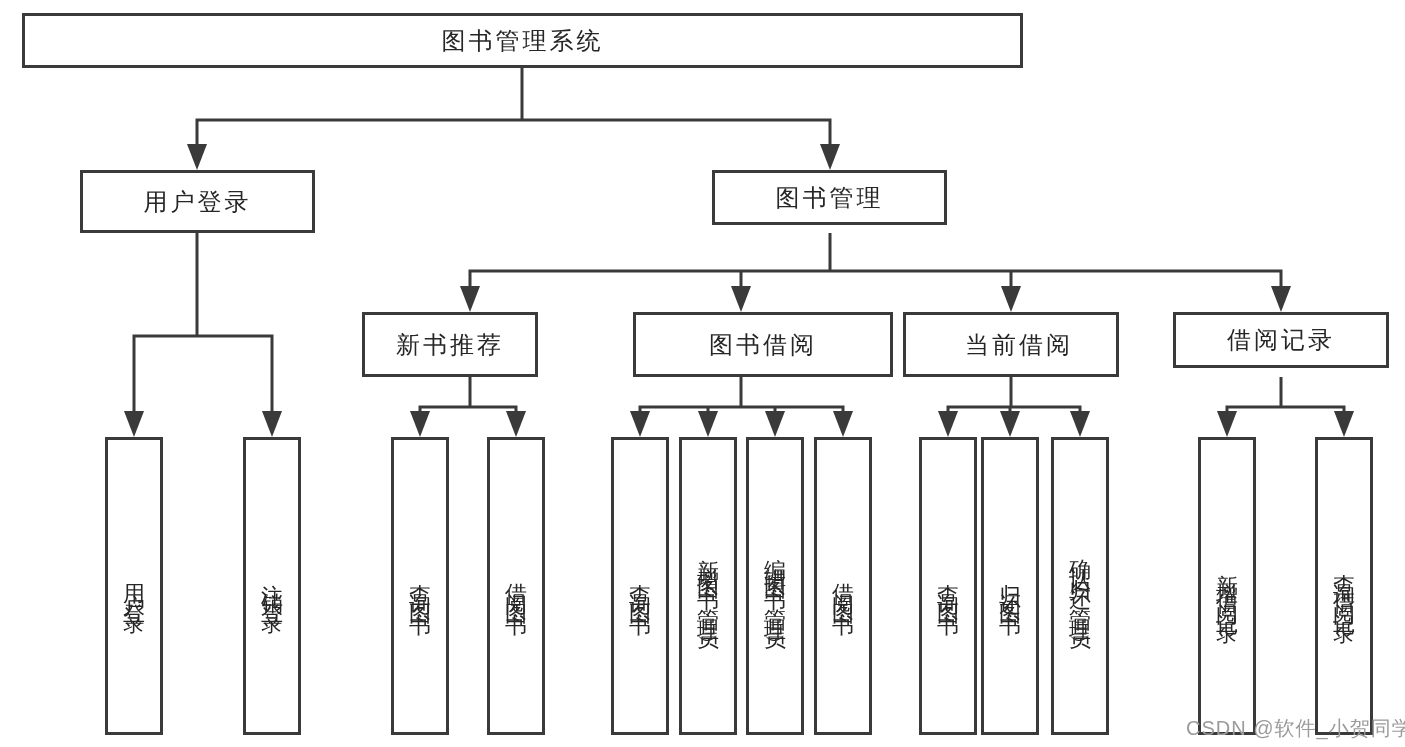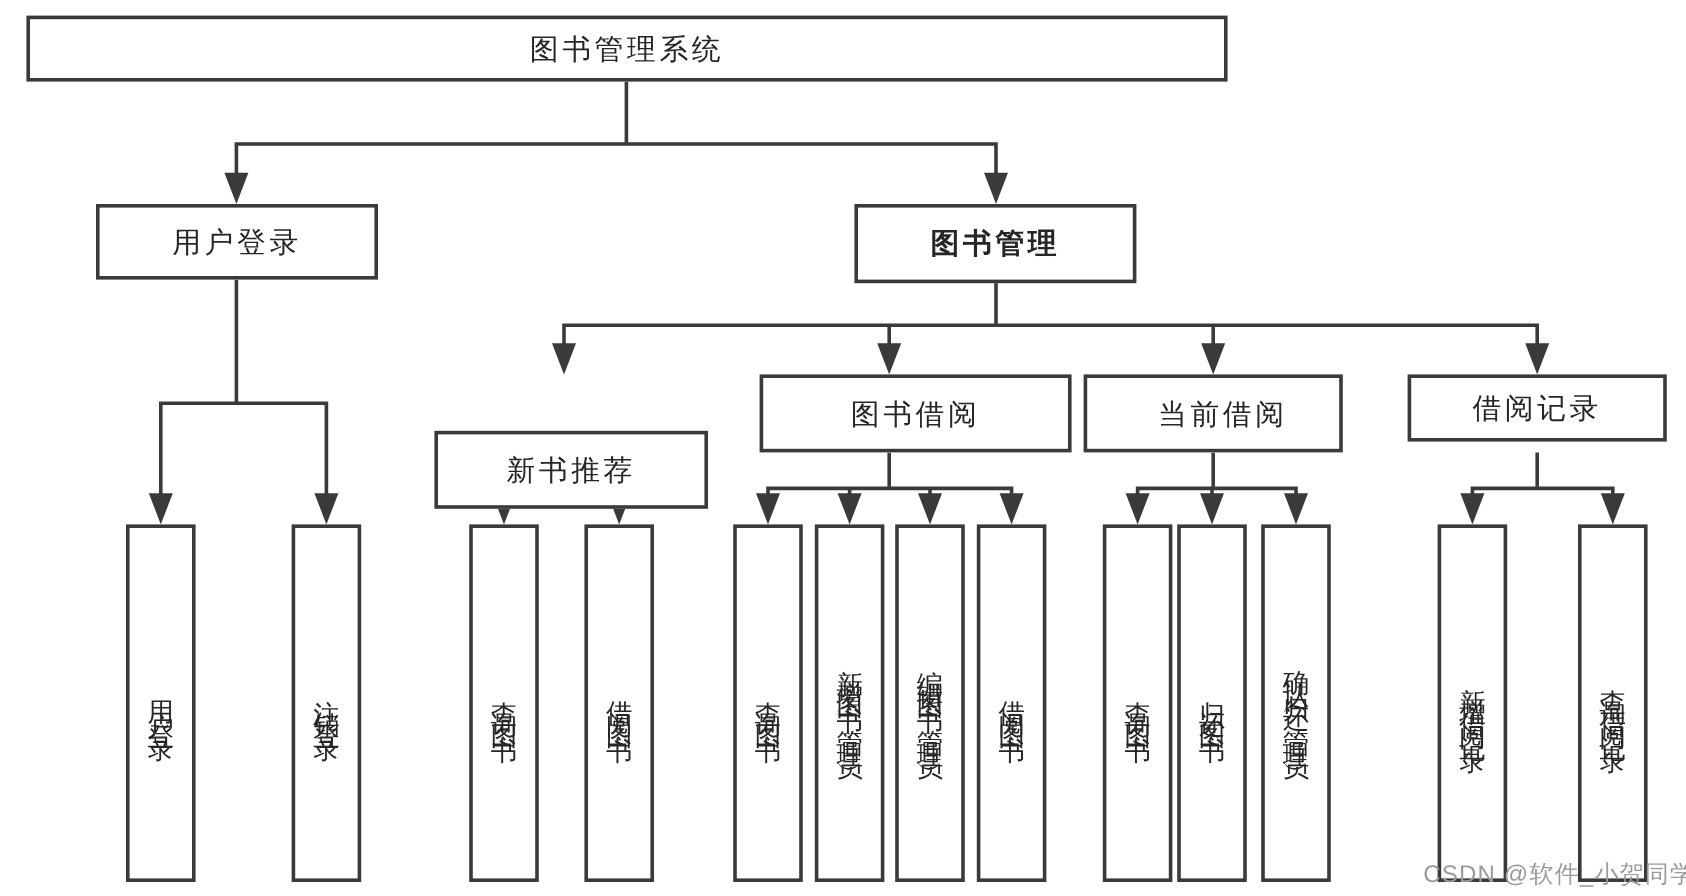--- a/index.html
+++ b/index.html
@@ -92,23 +92,23 @@
       <polygon points="1000,411 1020,411 1010,437"></polygon>
       <polygon points="1070,411 1090,411 1080,437"></polygon>
       <polygon points="1217,411 1237,411 1227,437"></polygon>
       <polygon points="1334,411 1354,411 1344,437"></polygon>
     </g>
   </svg>
 
   <div class="box hbox" style="left:22px; top:13px; width:1001px; height:55px;">图书管理系统</div>
 
   <div class="box hbox" style="left:80px; top:170px; width:235px; height:63px;">用户登录</div>
-  <div class="box hbox" style="left:712px; top:170px; width:235px; height:66px;font-weight:bold;">图书管理</div>
+  <div class="box hbox" style="left:712px; top:170px; width:235px; height:55px;">图书管理</div>
 
-  <div class="box hbox" style="left:362px; top:312px; width:228px; height:65px;margin-top:47px;">新书推荐</div>
+  <div class="box hbox" style="left:362px; top:312px; width:176px; height:65px;">新书推荐</div>
   <div class="box hbox" style="left:633px; top:312px; width:260px; height:65px;">图书借阅</div>
   <div class="box hbox" style="left:903px; top:312px; width:216px; height:65px;padding-left:16px;">当前借阅</div>
   <div class="box hbox" style="left:1173px; top:312px; width:216px; height:56px;">借阅记录</div>
 
   <div class="box vbox" style="left:105px; top:437px; width:58px; height:298px;">用户登录</div>
   <div class="box vbox" style="left:243px; top:437px; width:58px; height:298px;">注销登录</div>
 
   <div class="box vbox" style="left:391px; top:437px; width:58px; height:298px;">查询图书</div>
   <div class="box vbox" style="left:487px; top:437px; width:58px; height:298px;">借阅图书</div>
 

